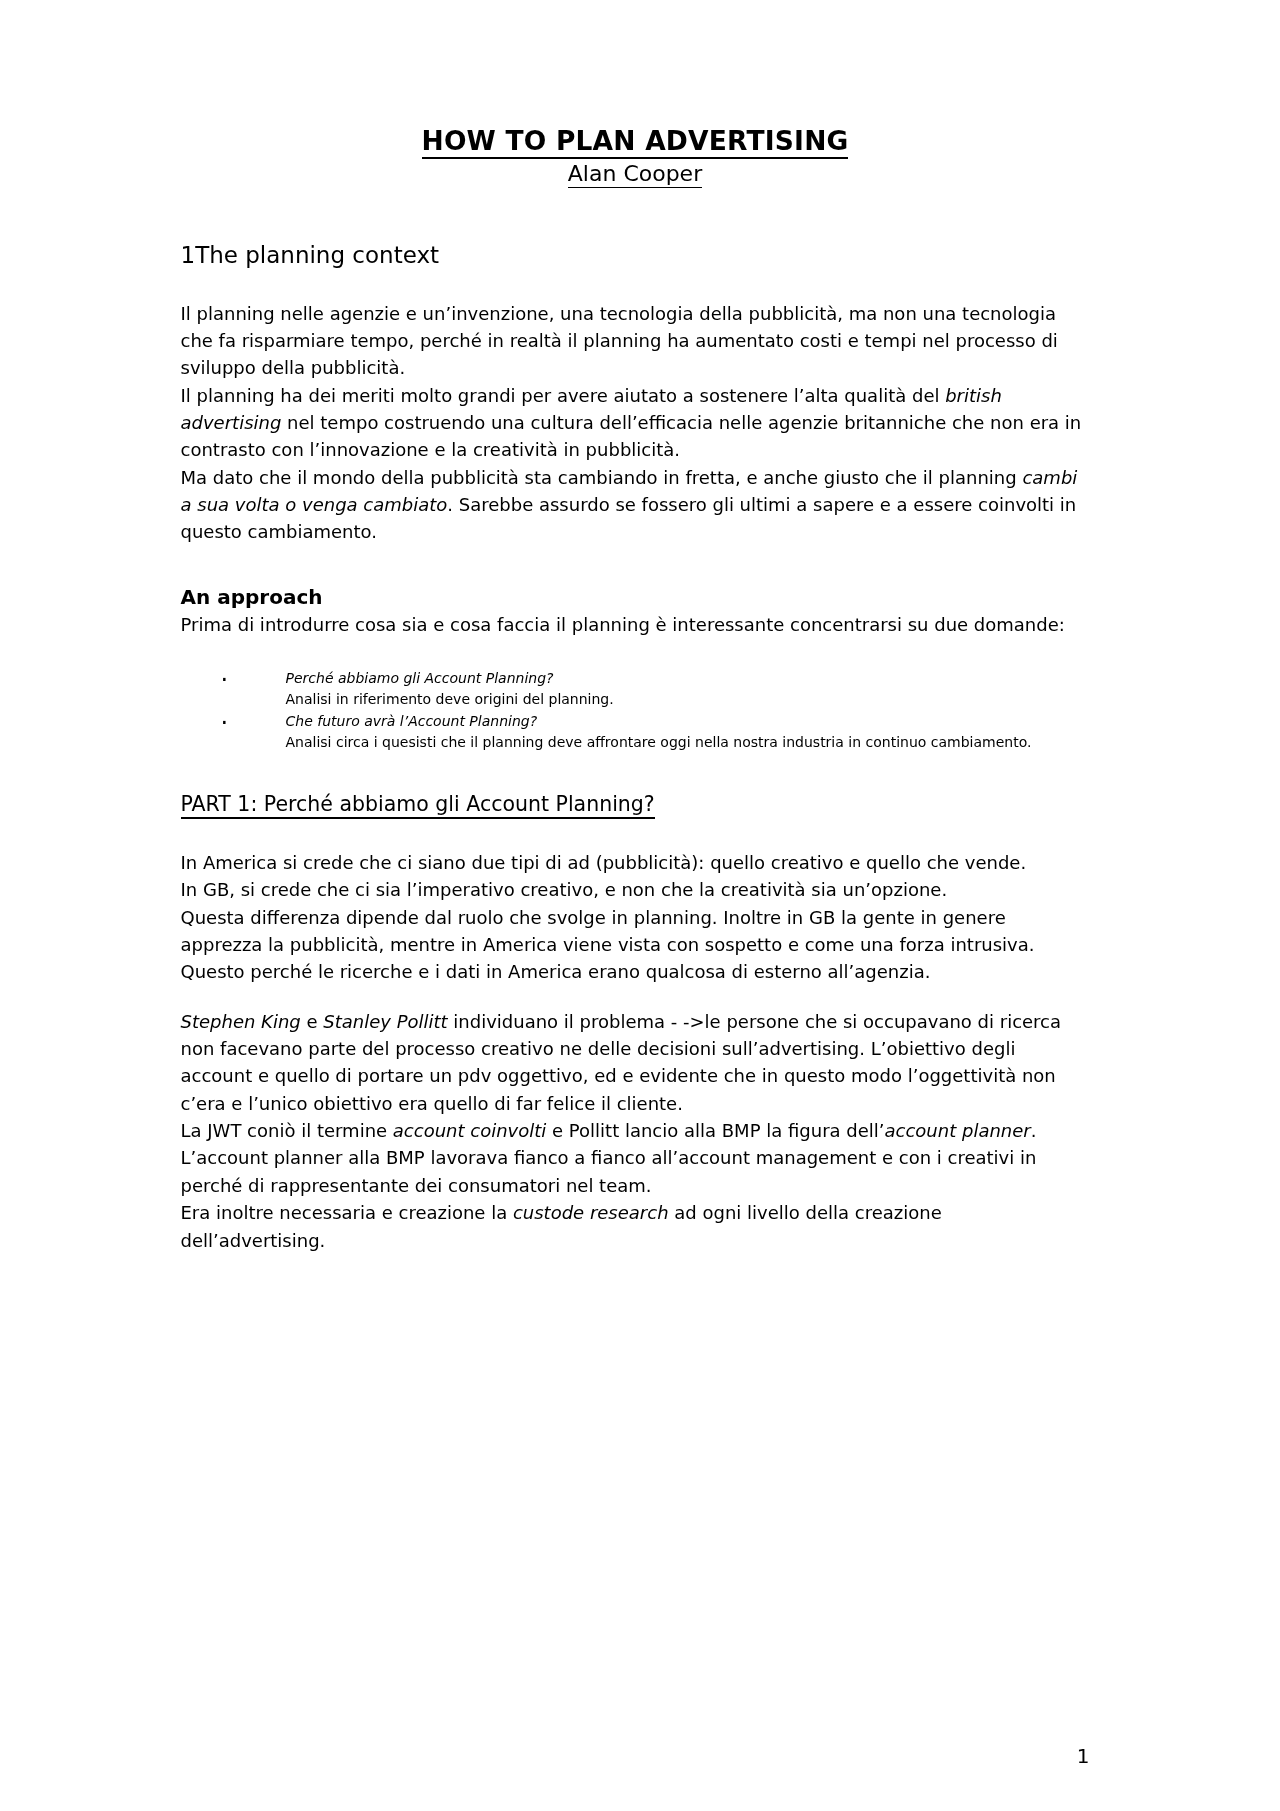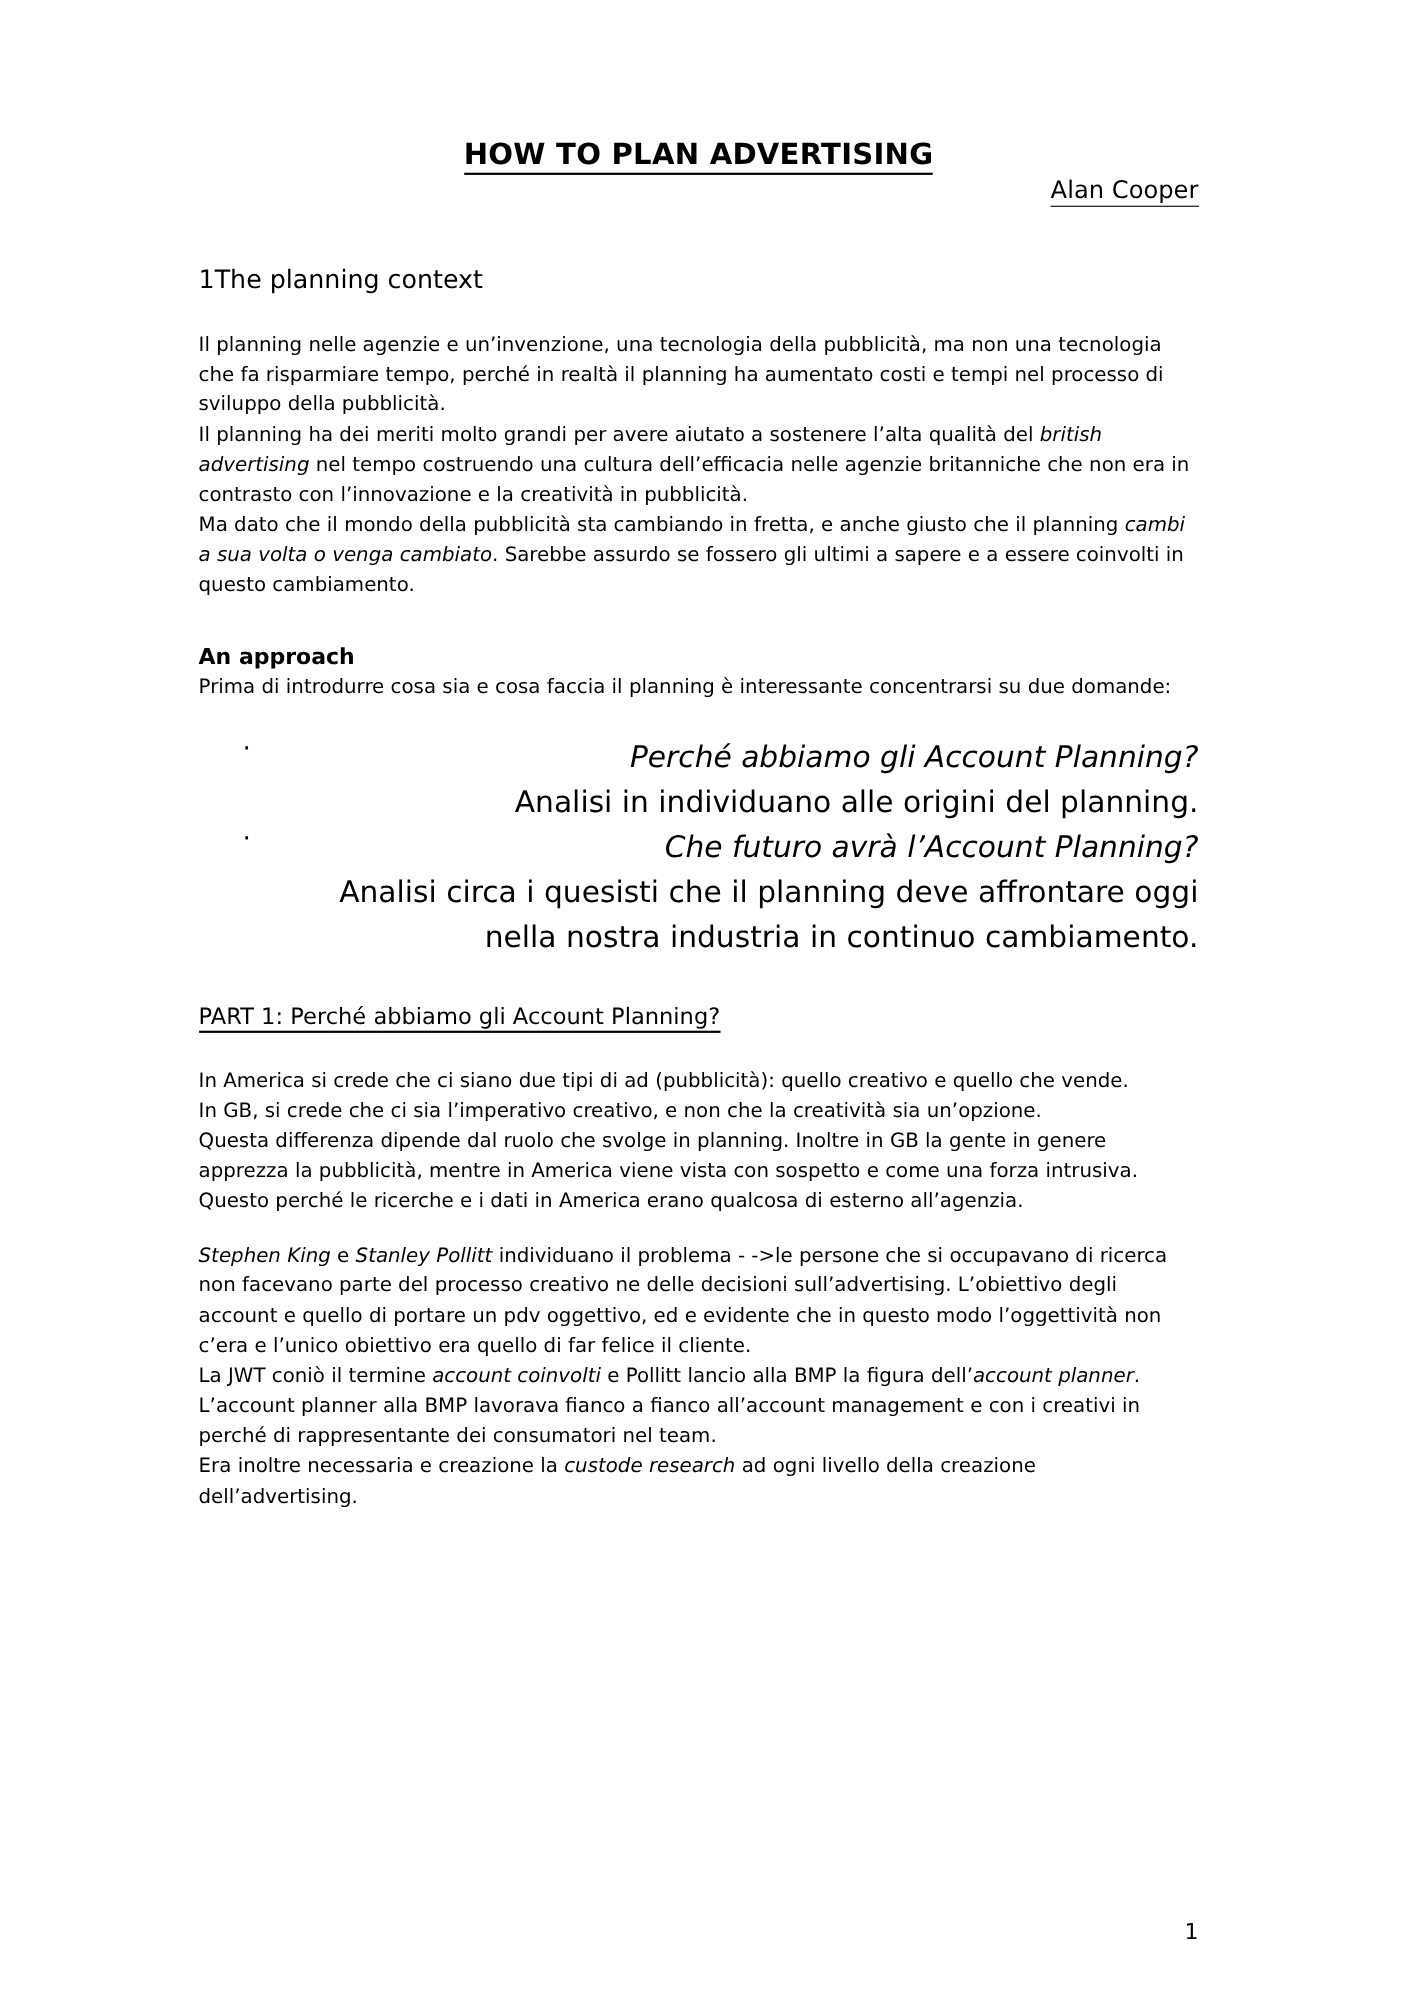--- a/index.html
+++ b/index.html
@@ -27,21 +27,21 @@
     font-weight: bold;
     letter-spacing: 0.2px;
     line-height: 1.15;
     margin: 0;
   }
   .doc-title span {
     border-bottom: 2.5px solid #000;
     padding-bottom: 1px;
   }
   .doc-author {
-    text-align: right;
+    text-align: center;
     font-size: 22px;
     font-weight: normal;
     line-height: 1.25;
     margin: 4px 0 0 0;
   }
   .doc-author span {
     border-bottom: 1.6px solid #000;
     padding-bottom: 1px;
   }
   .h1 {
@@ -76,24 +76,23 @@
   .gap-md { height: 30px; }
   .gap-lg { height: 38px; }
   ul.bullets {
     list-style: none;
     margin: 0;
     padding: 0 0 0 40px;
   }
   ul.bullets > li {
     position: relative;
     padding-left: 65px;
-    font-size: 27px;
+    font-size: 14px;
     line-height: 1.52;
     margin: 0;
-    text-align: right;
   }
   ul.bullets > li::before {
     content: "\00B7";
     position: absolute;
     left: 0;
     top: -6px;
     font-size: 24px;
     line-height: 1.52;
   }
   .q { font-style: italic; }
@@ -129,21 +128,21 @@
 
   <div class="h2">An approach</div>
 
   <p class="body"><span>Prima di introdurre cosa sia e cosa faccia il planning è interessante concentrarsi su due domande:</span></p>
 
   <div class="gap-md"></div>
 
   <ul class="bullets">
     <li>
       <span class="q">Perché abbiamo gli Account Planning?</span><br>
-      <span>Analisi in individuano alle origini del planning.</span>
+      <span>Analisi in riferimento deve origini del planning.</span>
     </li>
     <li>
       <span class="q">Che futuro avrà l’Account Planning?</span><br>
       <span>Analisi circa i quesisti che il planning deve affrontare oggi nella nostra industria in continuo cambiamento.</span>
     </li>
   </ul>
 
   <div class="gap-lg"></div>
 
   <div class="h-underline"><span>PART 1: Perché abbiamo gli Account Planning?</span></div>

